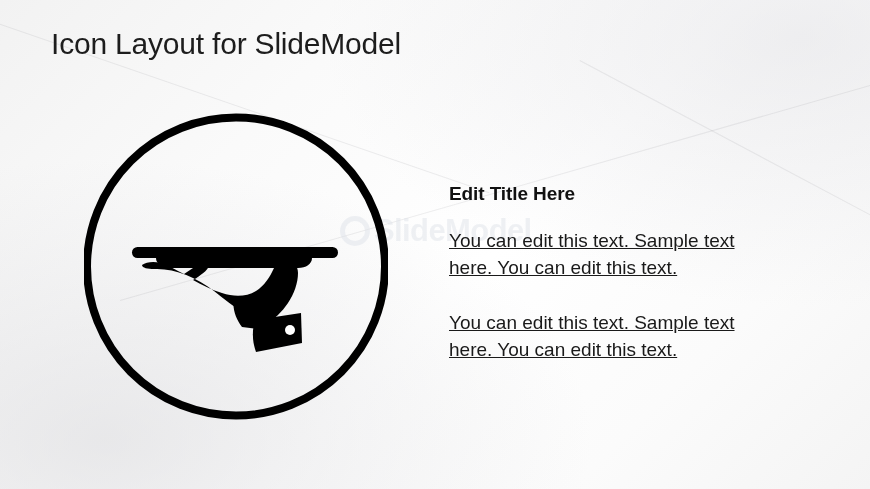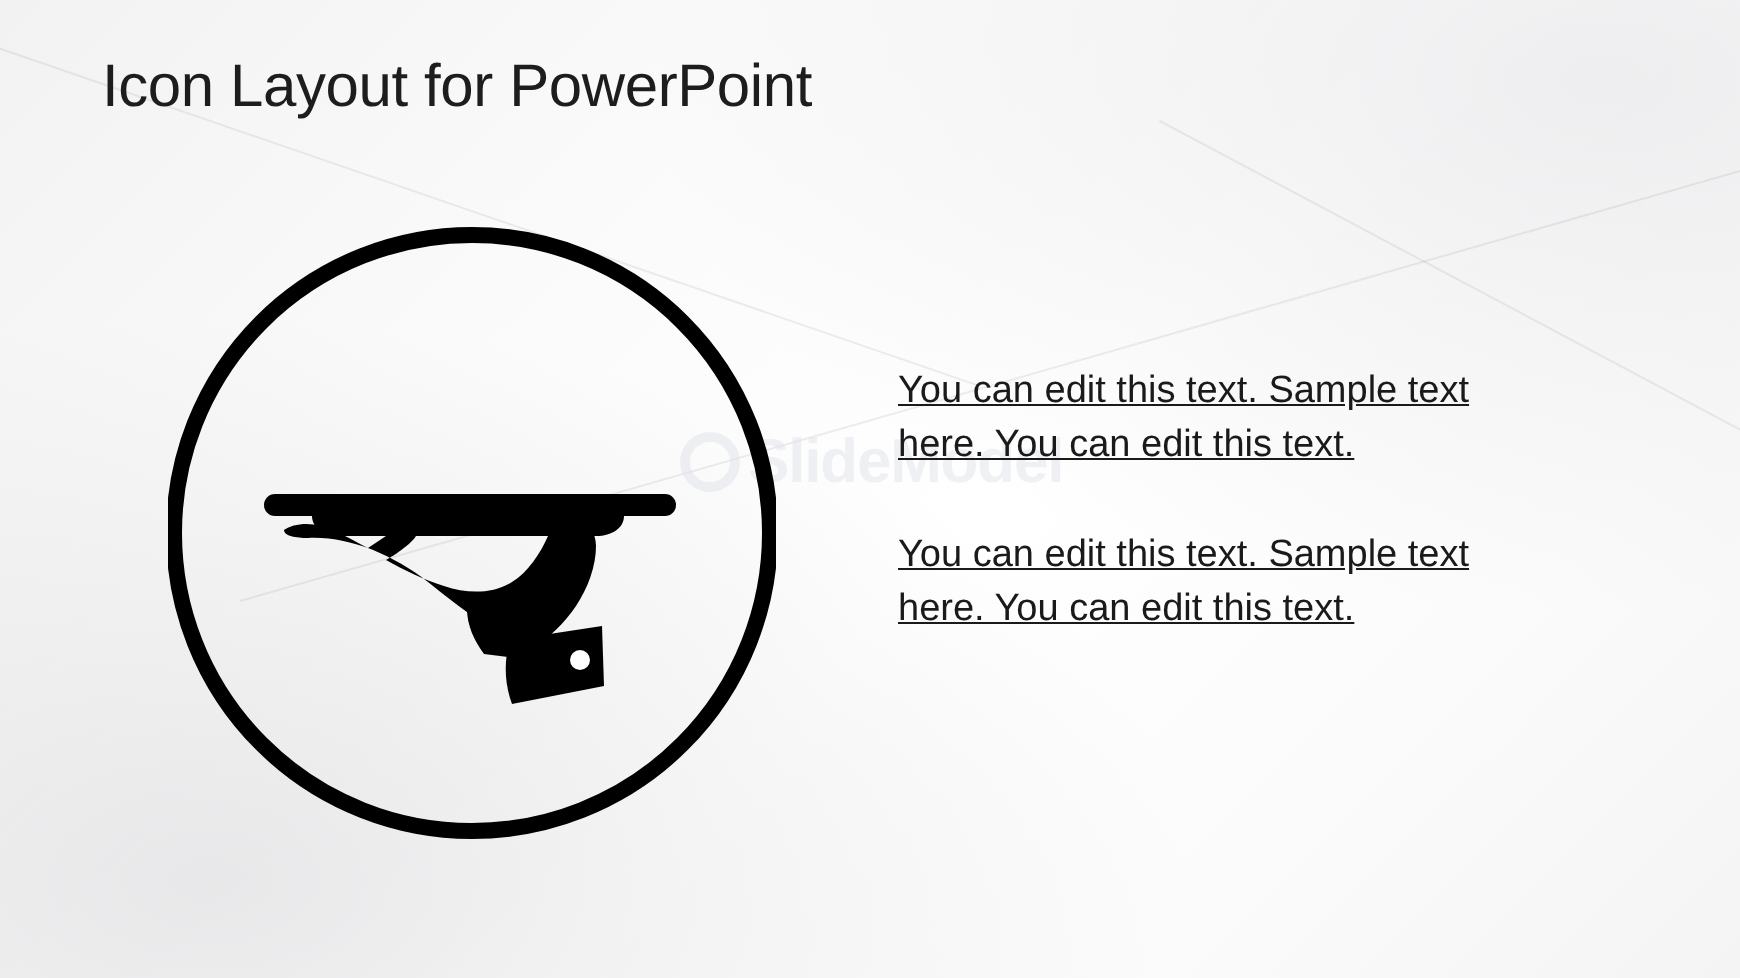--- a/index.html
+++ b/index.html
@@ -145,21 +145,21 @@
 </head>
 <body>
 
 <div id="slide">
 
   <div class="bg-shade"></div>
   <div class="bg-line bg-line-1"></div>
   <div class="bg-line bg-line-2"></div>
   <div class="bg-line bg-line-3"></div>
 
-  <div class="slide-title">Icon Layout for PowerPoint</div>
+  <div class="slide-title">Icon Layout for SlideModel</div>
 
   <div class="watermark">
     <div class="watermark-mark"></div>
     <div class="watermark-text">SlideModel</div>
   </div>
 
   <div class="icon-circle-wrap">
     <svg viewBox="0 0 304 307" xmlns="http://www.w3.org/2000/svg" aria-hidden="true">
       <circle cx="152" cy="153.5" r="149" fill="none" stroke="#000000" stroke-width="8"></circle>
 
@@ -198,17 +198,18 @@
       <path d="M 171 207
                L 217 200
                L 218 230
                L 172 239
                C 168 228, 168 217, 171 207 Z" fill="#000000"></path>
       <circle cx="206" cy="217" r="5" fill="#ffffff"></circle>
     </svg>
   </div>
 
   <div class="text-block">
+    <div class="content-title">Edit Title Here</div>
     <p class="content-para">You can edit this text. Sample text here. You can edit this text.</p>
     <p class="content-para">You can edit this text. Sample text here. You can edit this text.</p>
   </div>
 
 </div>
 
 </body></html>

